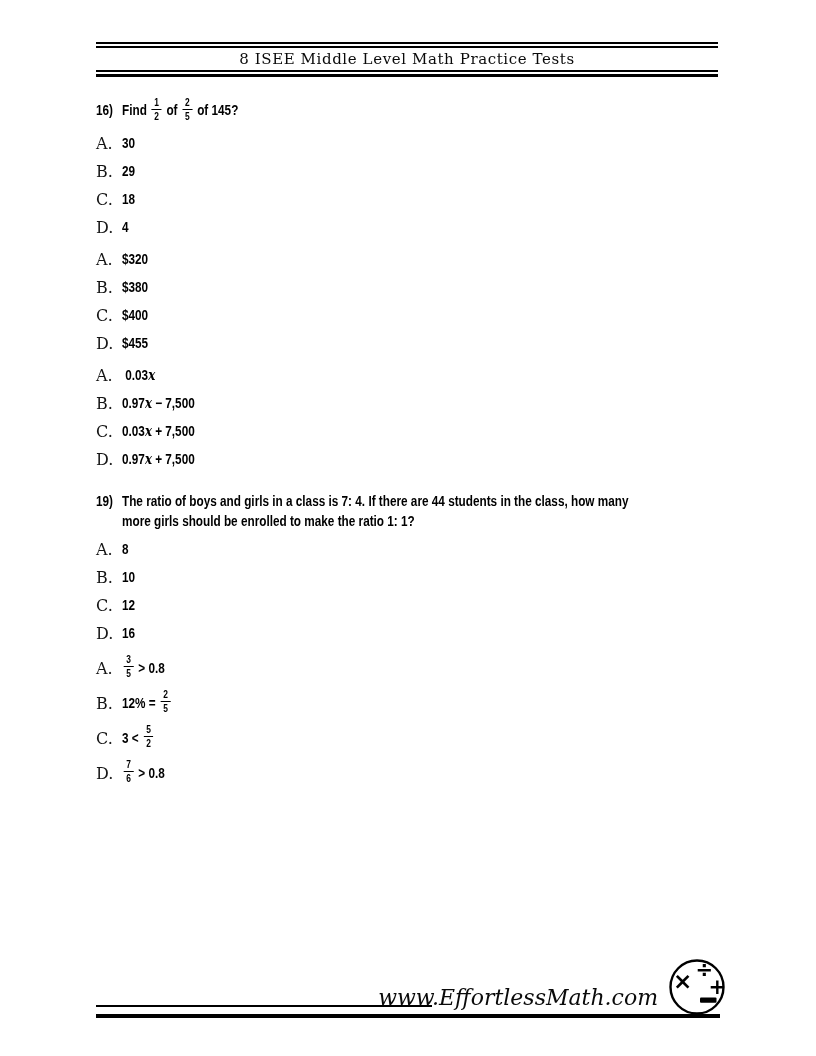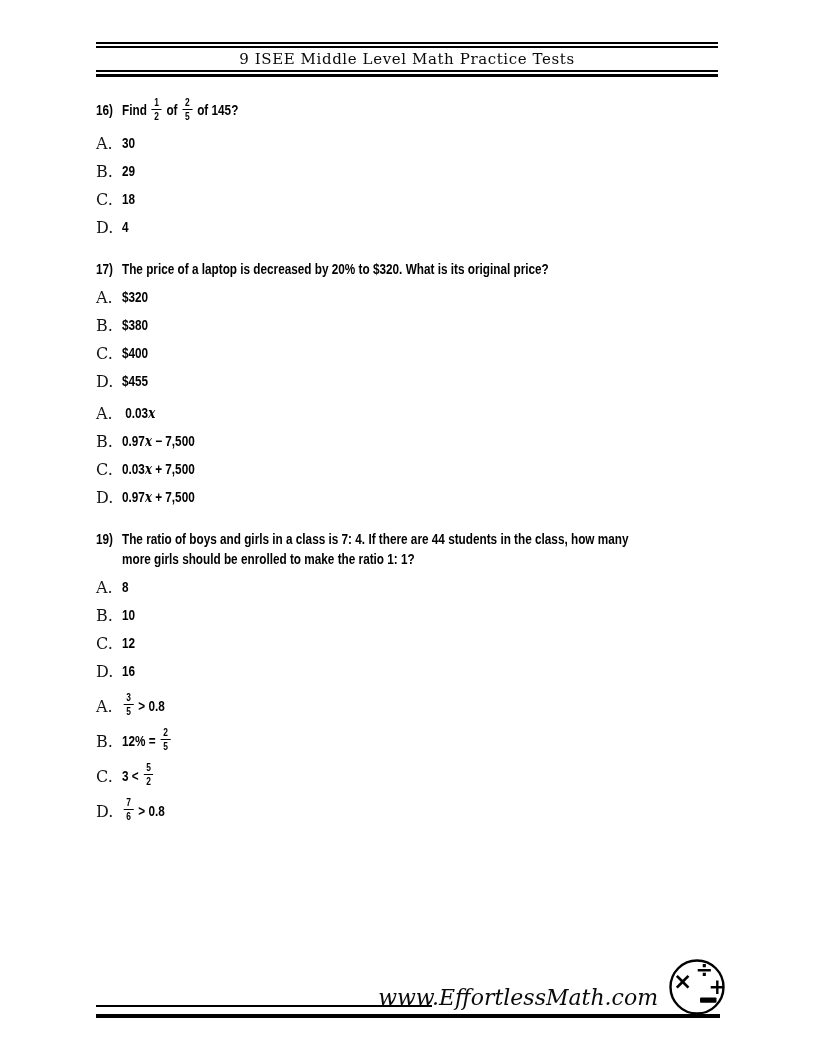--- a/index.html
+++ b/index.html
@@ -57,21 +57,21 @@
 </style>
 </head>
 <body>
 
 <div class="page">
 
   <header class="hdr">
     <div class="rule r1"></div>
     <div class="rgap"></div>
     <div class="rule r2"></div>
-    <div class="hdr-title">9 ISEE Middle Level Math Practice Tests</div>
+    <div class="hdr-title">8 ISEE Middle Level Math Practice Tests</div>
     <div class="rule r3"></div>
     <div class="rgap"></div>
     <div class="rule r4"></div>
 
   </header>
 
   <main>
       <div class="question frac-prompt">
         <span class="qnum">16)</span>
         <div class="qbody"><span class="seg">Find </span><span class="frac"><span class="fn">1</span><span class="fd">2</span></span><span class="seg"> of </span><span class="frac"><span class="fn">2</span><span class="fd">5</span></span><span class="seg"> of 145?</span></div>
@@ -86,24 +86,20 @@
           <span class="ovalue"><span class="seg">29</span></span>
         </div>
         <div class="option">
           <span class="oletter">C.</span>
           <span class="ovalue"><span class="seg">18</span></span>
         </div>
         <div class="option">
           <span class="oletter">D.</span>
           <span class="ovalue"><span class="seg">4</span></span>
         </div>
-      </div>
-      <div class="question">
-        <span class="qnum">17)</span>
-        <div class="qbody"><span class="seg">The price of a laptop is decreased by 20% to $320. What is its original price?</span></div>
       </div>
       <div class="opts">
         <div class="option">
           <span class="oletter">A.</span>
           <span class="ovalue"><span class="seg">$320</span></span>
         </div>
         <div class="option">
           <span class="oletter">B.</span>
           <span class="ovalue"><span class="seg">$380</span></span>
         </div>

